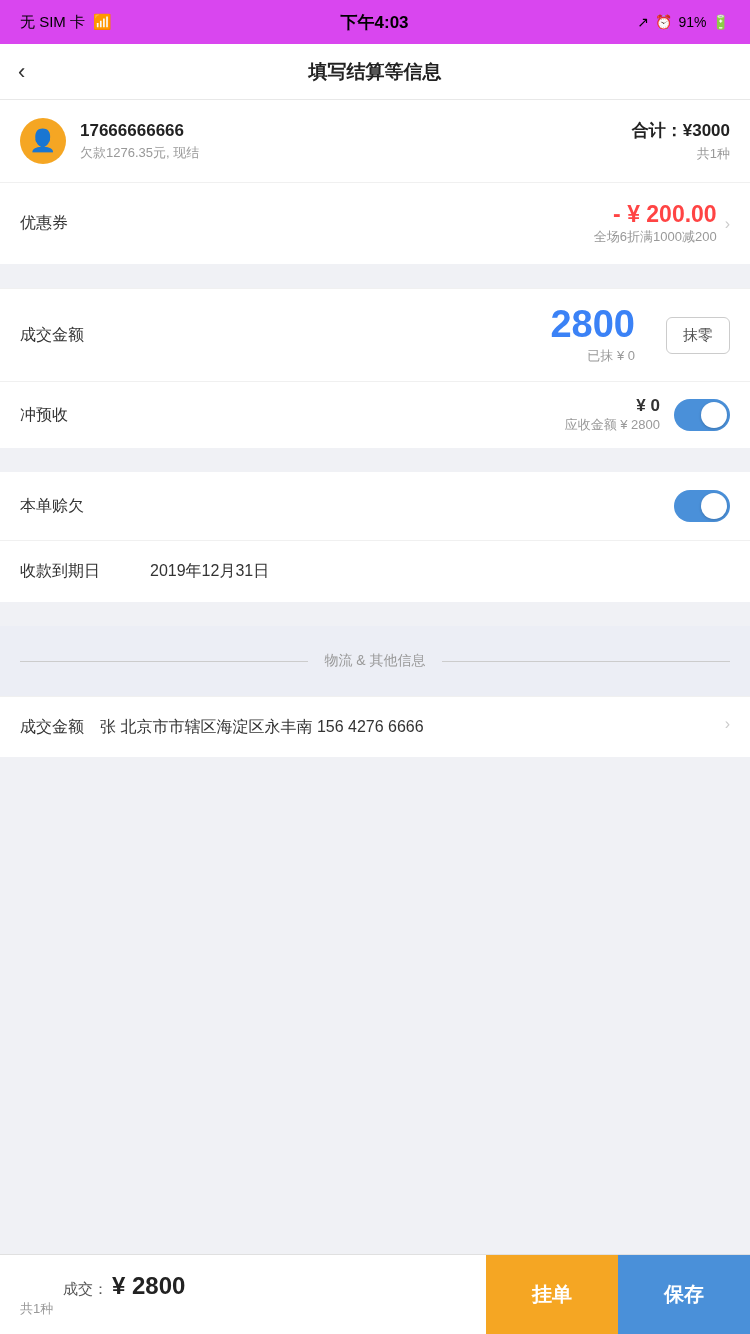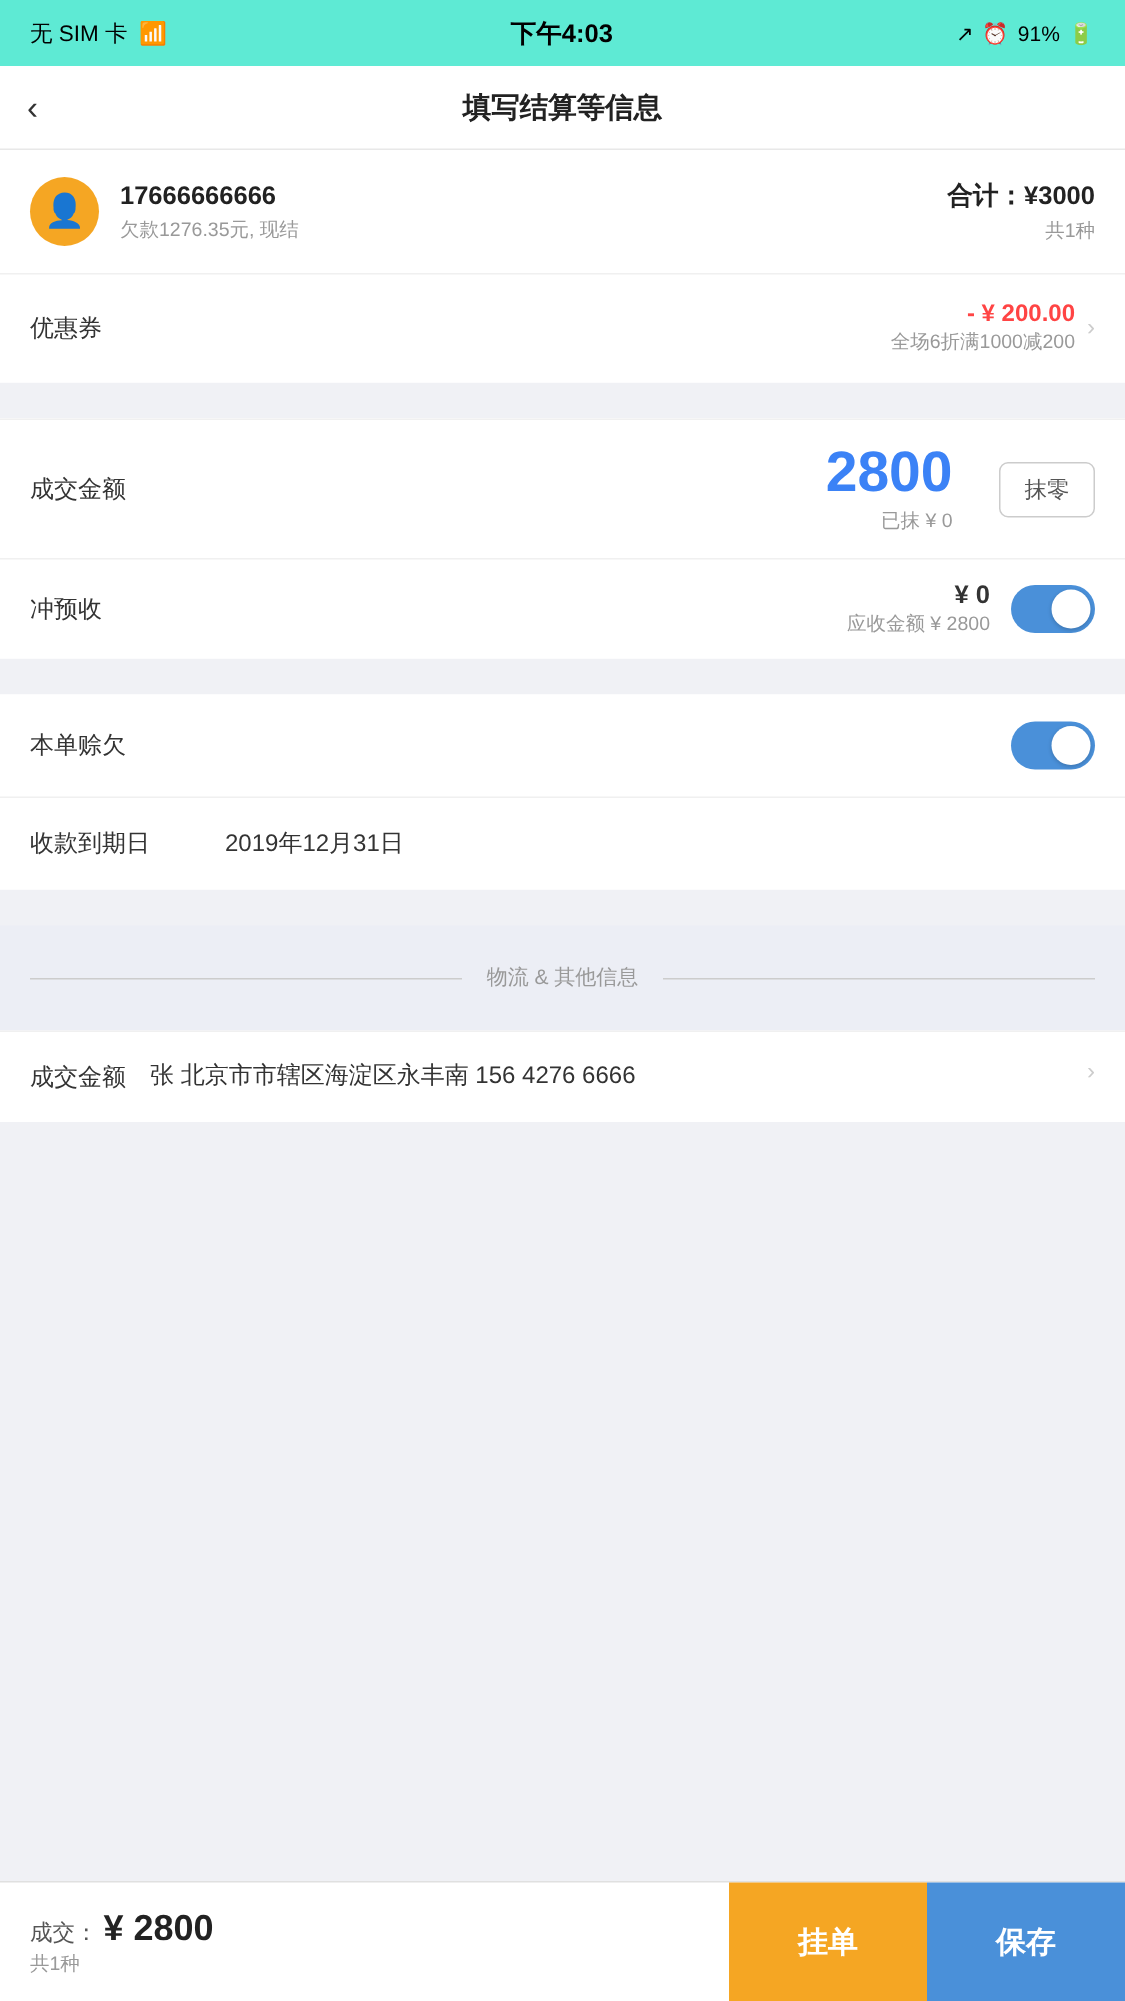--- a/index.html
+++ b/index.html
@@ -8,21 +8,21 @@
       font-family: -apple-system, "PingFang SC", "Helvetica Neue", Arial, sans-serif;
       background: #f0f1f5;
       width: 750px;
       min-height: 1334px;
       position: relative;
       overflow-x: hidden;
     }
 
     
     .status-bar {
-      background: #5eead4;
+      background: #d946ef;
       height: 44px;
       display: flex;
       align-items: center;
       justify-content: space-between;
       padding: 0 20px;
       font-size: 15px;
       font-weight: 500;
     }
     .status-left { display: flex; align-items: center; gap: 8px; }
     .status-center { font-size: 17px; font-weight: 600; }
@@ -93,21 +93,21 @@
       border-top: 1px solid #f0f0f0;
       min-height: 62px;
     }
     .row-label {
       font-size: 16px;
       color: #333;
       width: 80px;
       flex-shrink: 0;
     }
     .discount-amount {
-      font-size: 16px;
+      font-size: 23px;
       font-weight: 600;
       color: #ff4444;
     }
     .discount-desc {
       font-size: 13px;
       color: #999;
       text-align: right;
     }
     .chevron {
       color: #ccc;
@@ -254,20 +254,21 @@
     .footer-info {
       flex: 1;
       display: flex;
       flex-direction: column;
       justify-content: center;
       padding: 0 20px;
     }
     .footer-deal-label {
       font-size: 15px;
       color: #555;
+      margin-left: 43px;
     }
     .footer-deal-amount {
       font-size: 24px;
       font-weight: 700;
       color: #222;
     }
     .footer-sub {
       font-size: 13px;
       color: #999;
     }

